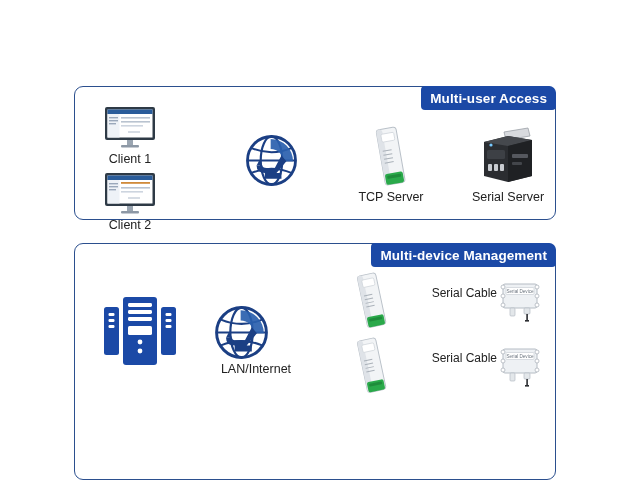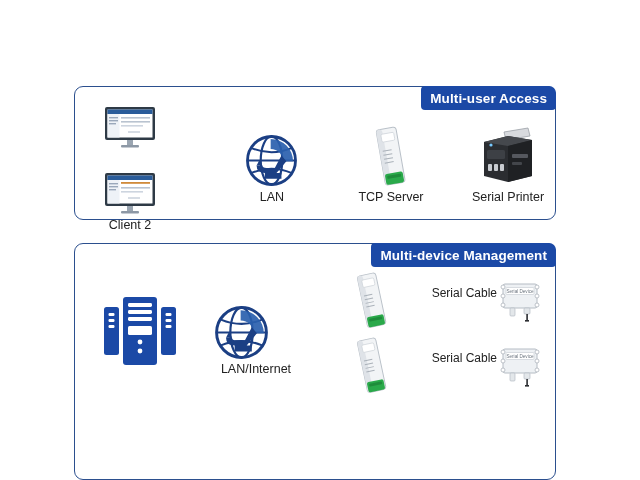--- a/index.html
+++ b/index.html
@@ -117,20 +117,21 @@
       <rect x="5" y="14" width="9" height="1.4" fill="#9aa8bb"></rect>
       <rect x="5" y="17" width="7" height="1.4" fill="#9aa8bb"></rect>
       <rect x="17" y="11" width="29" height="1.6" fill="#b9c3d0"></rect>
       <rect x="17" y="15" width="29" height="1.6" fill="#b9c3d0"></rect>
       <rect x="17" y="19" width="22" height="1.6" fill="#cdd5df"></rect>
       <rect x="24" y="25" width="12" height="2" fill="#d6dce4"></rect>
       <rect x="23" y="34" width="6" height="5" fill="#9aa5b1"></rect>
       <rect x="17" y="39" width="18" height="2.6" rx="1" fill="#8d98a5"></rect>
     </svg>
   </div>
+  <div class="node-label" style="left:84px; top:152px; width:92px;">Client 1</div>
 
   <div class="icon-abs" style="left:104px; top:172px;">
     <svg width="52" height="44" viewBox="0 0 52 44">
       <rect x="1" y="1" width="50" height="33" rx="2" fill="#2e3a46"></rect>
       <rect x="3.5" y="3.5" width="45" height="28" fill="#ffffff"></rect>
       <rect x="3.5" y="3.5" width="45" height="4.5" fill="#2a5c9a"></rect>
       <rect x="3.5" y="8" width="12" height="23.5" fill="#eef2f7"></rect>
       <rect x="5" y="11" width="9" height="1.4" fill="#9aa8bb"></rect>
       <rect x="5" y="14" width="9" height="1.4" fill="#9aa8bb"></rect>
       <rect x="5" y="17" width="7" height="1.4" fill="#9aa8bb"></rect>
@@ -150,21 +151,20 @@
       <ellipse cx="32" cy="32" rx="13" ry="29" fill="none" stroke="#1b3f84" stroke-width="2.6"></ellipse>
       <line x1="3" y1="32" x2="61" y2="32" stroke="#1b3f84" stroke-width="2.6"></line>
       <path d="M 8 17 Q 32 27 56 17" fill="none" stroke="#1b3f84" stroke-width="2.4"></path>
       <path d="M 8 47 Q 32 37 56 47" fill="none" stroke="#1b3f84" stroke-width="2.4"></path>
       <path d="M 31 6 A 27 27 0 0 1 58 33 L 46 33 A 15 15 0 0 0 31 18 Z" fill="#2a5fae" opacity="0.92"></path>
       <path d="M 44 26 L 50 33 L 38 47 L 44 47 L 44 54 L 24 54 L 24 47
                Q 14 47 14 38 L 21 38 Q 21 41 26 41 L 36 41 Z" fill="#1b3f84"></path>
       <path d="M 14 38 L 21 38 L 17.5 31 Z" fill="#1b3f84"></path>
     </svg>
   </div>
-  <div class="node-label" style="left:226px; top:190px; width:92px;">LAN</div>
 
   <div class="icon-abs" style="left:373px; top:126px;">
     <svg width="36" height="64" viewBox="0 0 36 64">
       <g transform="rotate(-10 18 32)">
         <rect x="8" y="2" width="20" height="56" rx="3" fill="#f2f4f6" stroke="#b9c0c8" stroke-width="1"></rect>
         <rect x="8" y="2" width="6" height="56" rx="3" fill="#dfe3e8"></rect>
         <rect x="12" y="7" width="13" height="8" rx="1.5" fill="#ffffff" stroke="#ccd2d8" stroke-width=".7"></rect>
         <g stroke="#aab1b9" stroke-width="1">
           <line x1="11" y1="24" x2="20" y2="24"></line>
           <line x1="11" y1="28" x2="20" y2="28"></line>
@@ -188,21 +188,21 @@
       <g fill="#c9ccd1">
         <rect x="10" y="40" width="4" height="7" rx="1"></rect>
         <rect x="16" y="40" width="4" height="7" rx="1"></rect>
         <rect x="22" y="40" width="4" height="7" rx="1"></rect>
       </g>
       <rect x="34" y="30" width="16" height="4" rx="1" fill="#55585e"></rect>
       <rect x="34" y="38" width="10" height="3" rx="1" fill="#43464b"></rect>
       <circle cx="13" cy="21" r="1.6" fill="#77c9ff"></circle>
     </svg>
   </div>
-  <div class="node-label" style="left:462px; top:190px; width:92px;">Serial Printer</div>
+  <div class="node-label" style="left:462px; top:190px; width:92px;">Serial Server</div>
 
   <div class="panel" id="panel-bottom">
     <div class="badge" id="badge-bottom">Multi-device Management</div>
   </div>
 
   <div class="icon-abs" style="left:103px; top:295px;">
     <svg width="74" height="72" viewBox="0 0 74 72">
       <g fill="#1b49a6">
         <rect x="1" y="12" width="15" height="48" rx="2.5"></rect>
         <rect x="58" y="12" width="15" height="48" rx="2.5"></rect>

